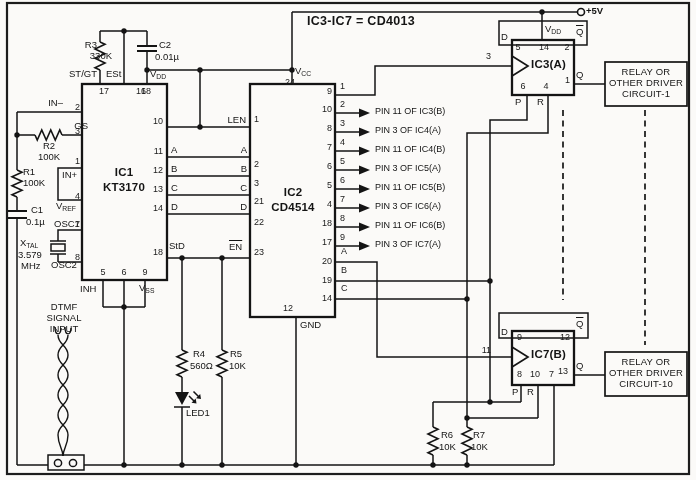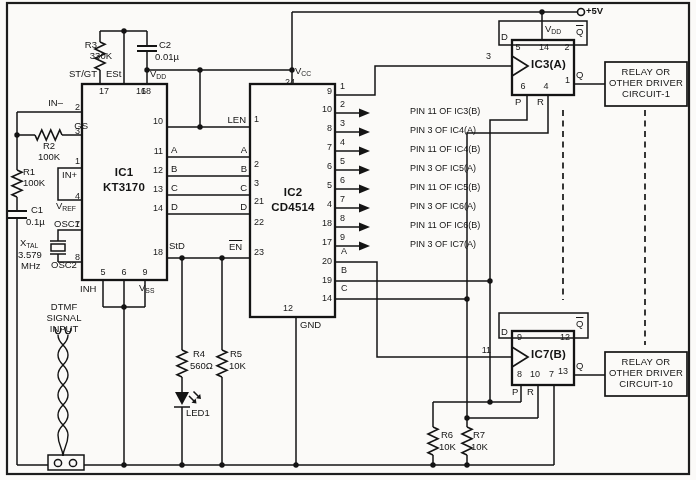--- a/index.html
+++ b/index.html
@@ -6,21 +6,21 @@
   #stage{position:relative;width:696px;height:480px;background:#fbfaf8;overflow:hidden;
          font-family:"Liberation Sans",sans-serif;}
   svg{position:absolute;left:0;top:0;}
   .lbl{position:absolute;font:9.5px/1.08 "Liberation Sans",sans-serif;color:#141414;white-space:nowrap;}
   .pn{font-size:9px;color:#1a1a1a;}
   .ctr{transform:translateX(-50%);}
   .rt{transform:translateX(-100%);}
   .b{font-weight:bold;}
   .big{font-size:11.5px;font-weight:bold;letter-spacing:.2px;}
   .note{font-size:12.5px;font-weight:bold;letter-spacing:.3px;}
-  .tg{font-size:9px;margin-left:35px;}
+  .tg{font-size:9px;}
   .rl{font-size:9.5px;letter-spacing:.2px;}
   .ovl{text-decoration:overline;}
   .sb{font-size:6.8px;vertical-align:-1.5px;}
 </style>
 </head>
 <body>
 
 <div id="stage">
 
 <svg width="696" height="480" viewBox="0 0 696 480">
@@ -143,20 +143,21 @@
   <circle cx="581" cy="12" r="3.5" stroke="#141414" stroke-width="1.6" fill="#fbfaf8"></circle>
 
   <g stroke="#141414" stroke-width="1.7" stroke-dasharray="6,4.5">
     <path d="M563,110 V300"></path>
         <path d="M645,110 V345"></path>
   </g>
 
   <rect x="7" y="3" width="682" height="471" fill="none" stroke="#1c1c1c" stroke-width="2.2"></rect>
 </svg>
 
+<div class="lbl note" style="left:307px;top:15px">IC3-IC7 = CD4013</div>
 <div class="lbl b" style="left:586px;top:6px">+5V</div>
 
 <div class="lbl rt" style="left:97px;top:40px">R3</div>
 <div class="lbl rt" style="left:112px;top:51px">330K</div>
 <div class="lbl rt" style="left:97px;top:69px">ST/GT</div>
 <div class="lbl" style="left:106px;top:69px">ESt</div>
 <div class="lbl" style="left:150px;top:69px"><span>V</span><span class="sb">DD</span></div>
 <div class="lbl" style="left:159px;top:40px">C2</div>
 <div class="lbl" style="left:155px;top:52px">0.01µ</div>
 <div class="lbl rt" style="left:63px;top:98px">IN–</div>

